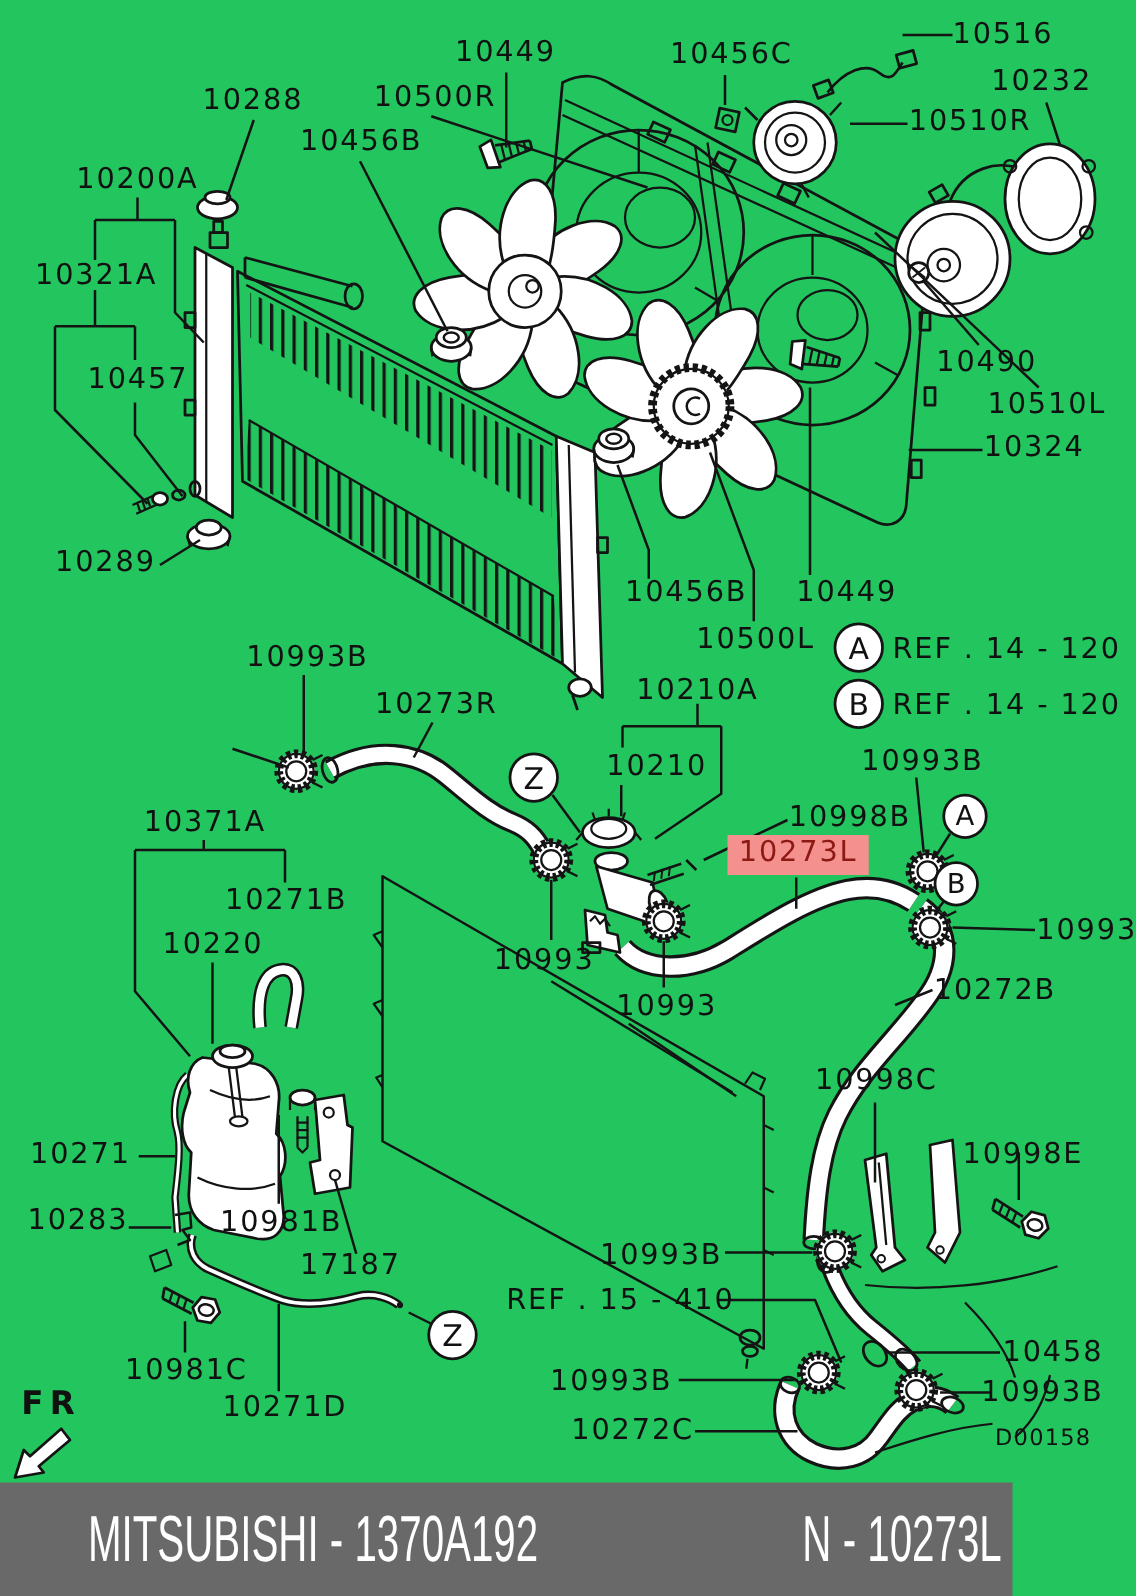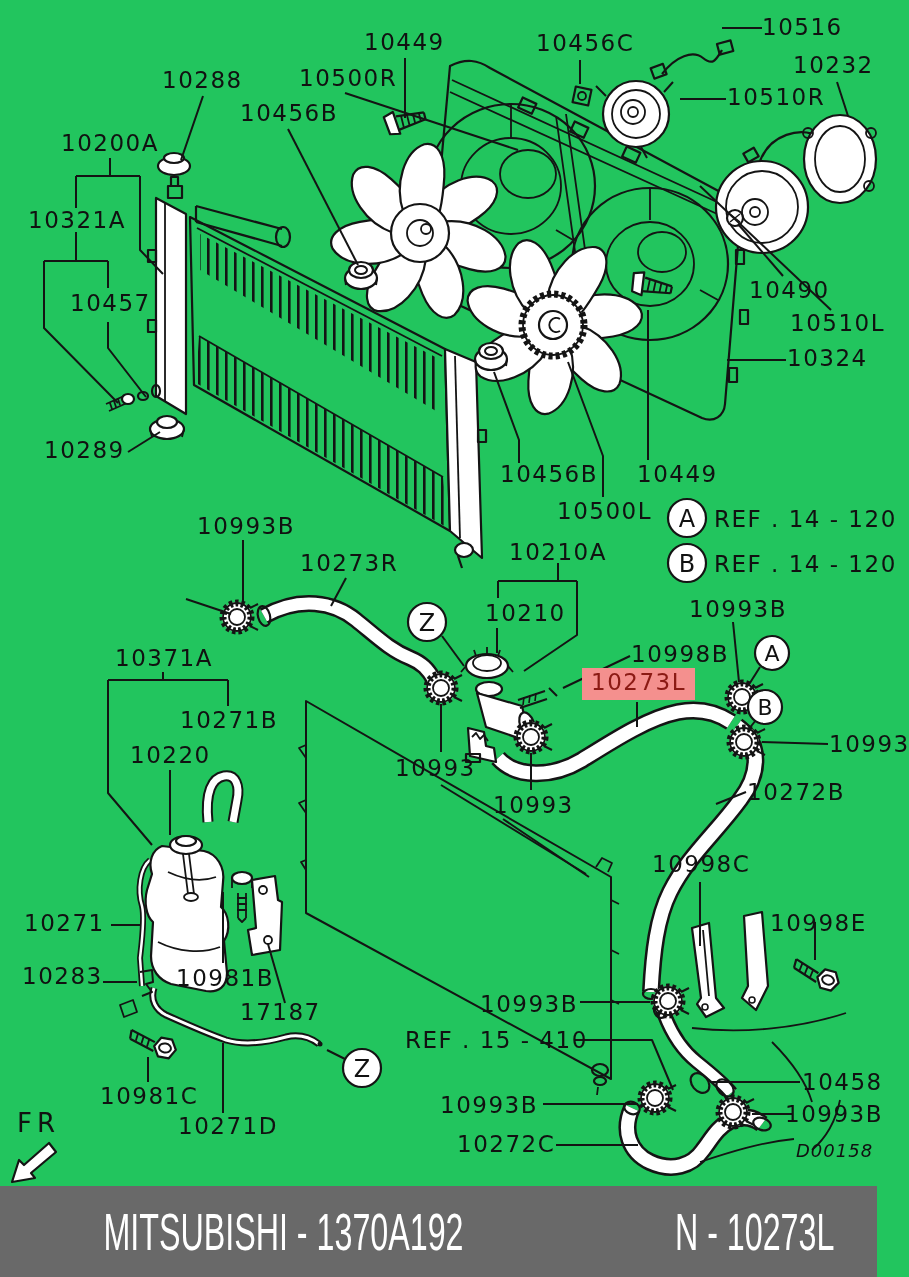--- a/index.html
+++ b/index.html
@@ -3,23 +3,23 @@
 <meta charset="utf-8">
 <style>
   html,body{margin:0;padding:0;background:#fff;}
   #stage{position:relative;width:909px;height:1277px;background:#22c55e;overflow:hidden;
          font-family:"DejaVu Sans",sans-serif;}
   #art{position:absolute;left:0;top:0;z-index:1;}
   .lbl{position:absolute;z-index:3;font-size:23px;letter-spacing:1.5px;line-height:1.2;
        color:#111;white-space:nowrap;}
   .hl{background:#f4908e;color:#8b1a14;padding:1px 9px 3px 9px;}
   .mk{position:absolute;z-index:3;text-align:center;color:#111;}
-  .small{font-size:18px;letter-spacing:1px;font-style:italic;}
-  .fr{font-size:26px;letter-spacing:5px;font-weight:normal;}
-  #footer{position:absolute;left:0;top:1186px;width:877px;height:91px;z-index:4;
+  .small{font-size:18px;letter-spacing:1px;}
+  .fr{font-size:26px;letter-spacing:5px;font-weight:bold;}
+  #footer{position:absolute;left:0;top:1186px;width:810px;height:91px;z-index:4;
           background:#696969;display:flex;align-items:center;justify-content:center;gap:52px;}
   #footer span{color:#fff;font-family:"Liberation Sans",sans-serif;font-size:52px;
           transform:scaleX(0.62);transform-origin:center;white-space:nowrap;}
   svg{stroke:#141414;fill:none;stroke-width:2.2;stroke-linejoin:round;}
 </style>
 </head>
 <body>
 
 <div id="stage">
 

